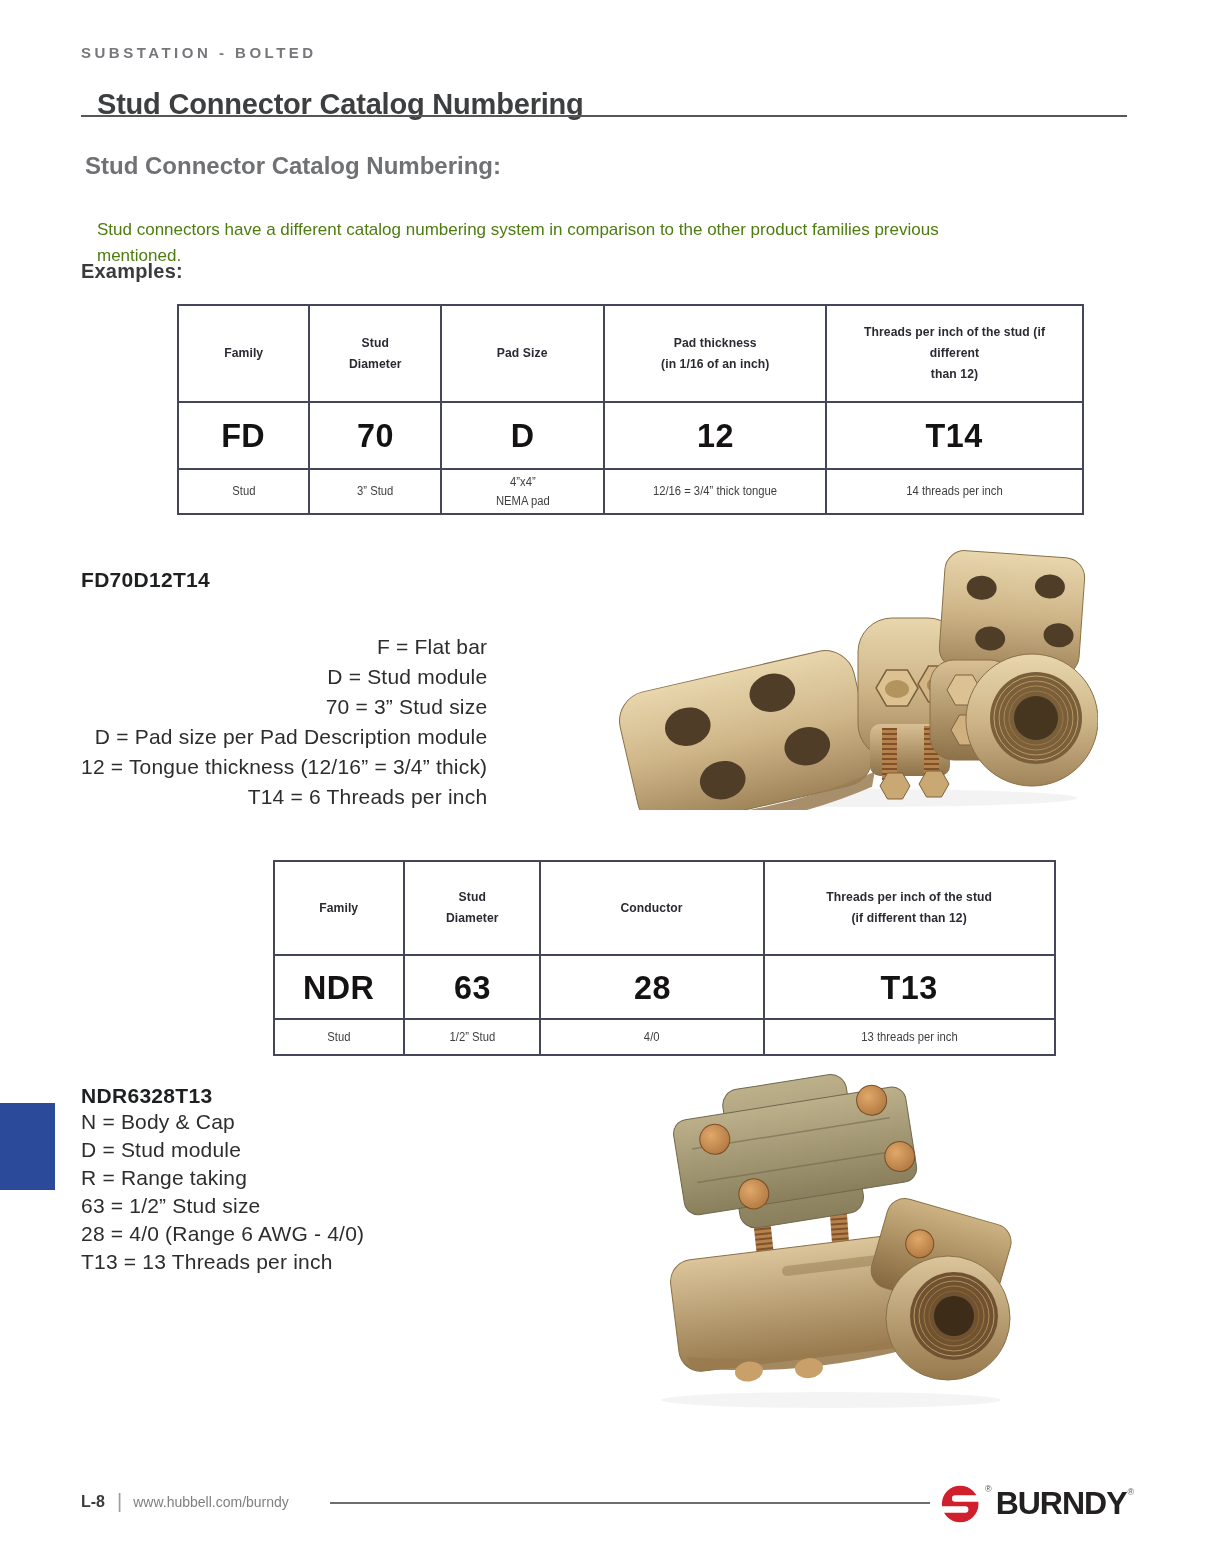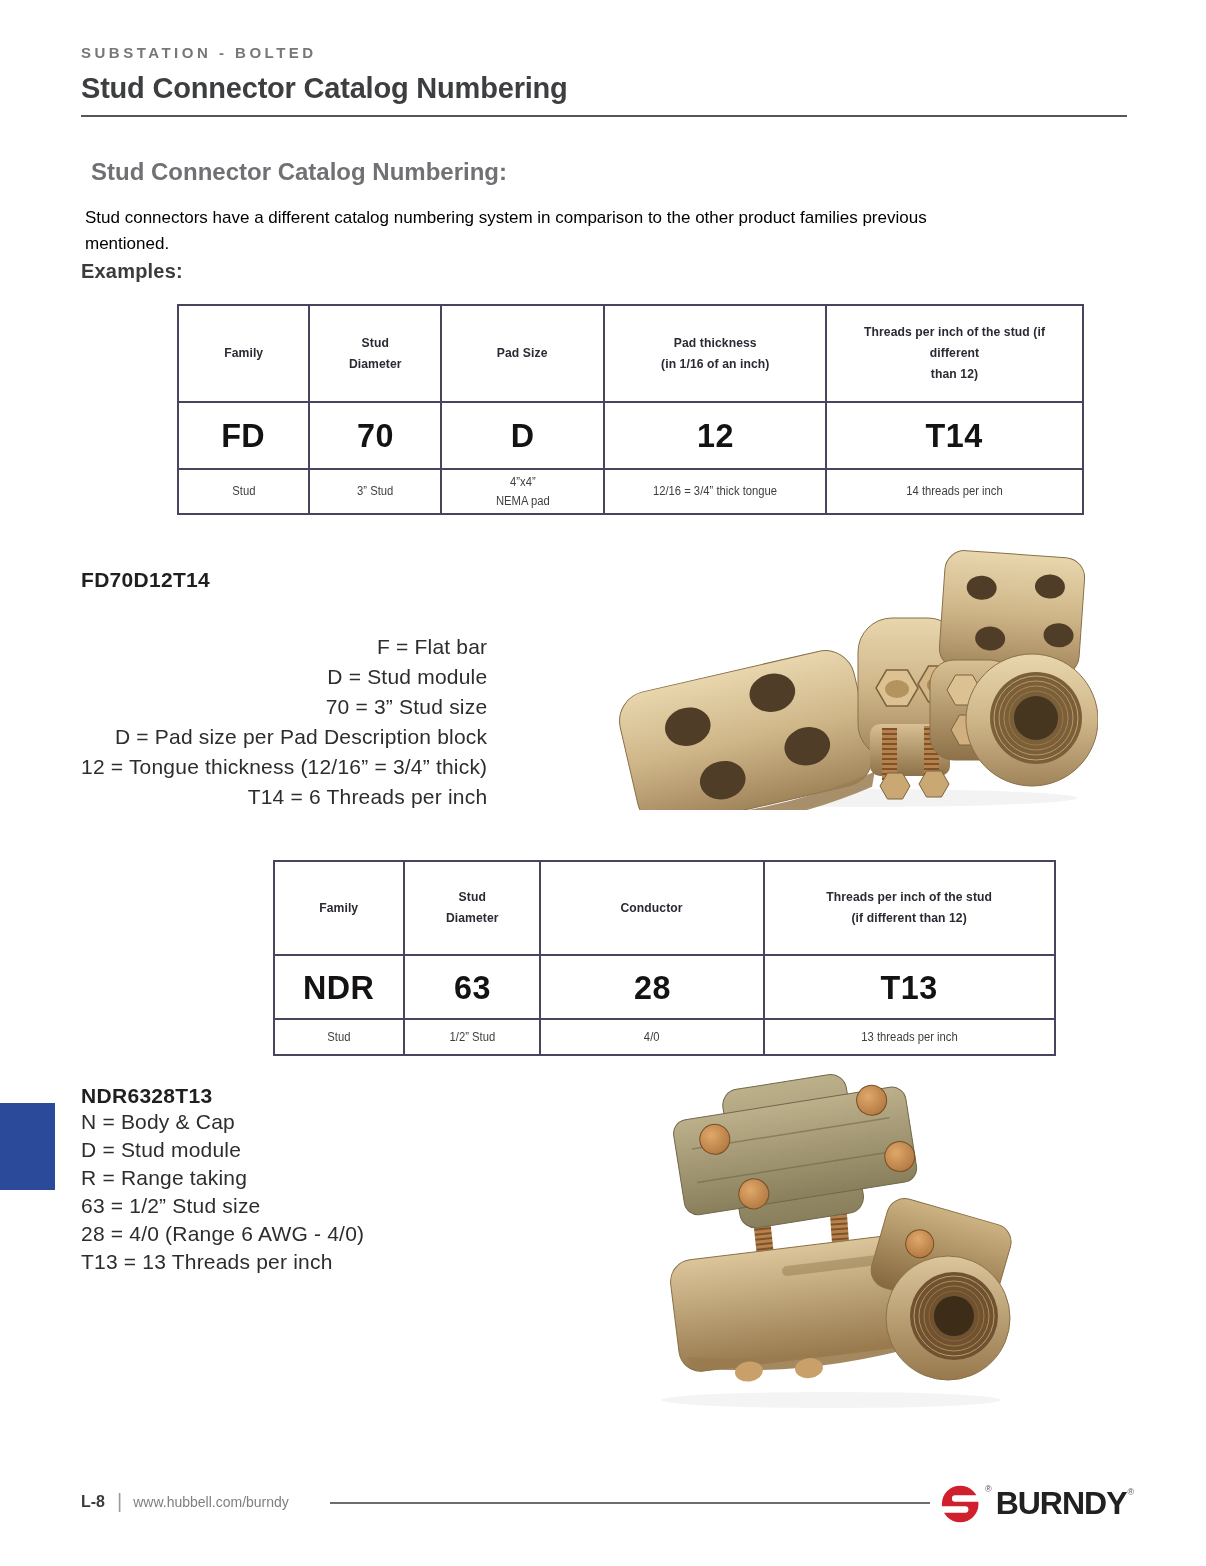--- a/index.html
+++ b/index.html
@@ -3,27 +3,27 @@
 <meta charset="utf-8">
 <style>
   html,body{margin:0;padding:0;background:#ffffff;}
   .page{
     position:relative;width:1206px;height:1566px;background:#ffffff;overflow:hidden;
     font-family:"Liberation Sans", sans-serif;
   }
   
   .eyebrow{position:absolute;left:81px;top:44px;font-size:15px;font-weight:bold;
     letter-spacing:3.5px;color:#76777a;}
-  .title{position:absolute;left:81px;top:72px;margin:0;font-size:29px;font-weight:bold;
+  .title{position:absolute;left:81px;top:72px;margin:16px;font-size:29px;font-weight:bold;
     color:#3d3e40;letter-spacing:-0.2px;text-align:right;}
   .rule{position:absolute;left:81px;top:115px;width:1046px;height:2px;background:#55565a;}
-  .section-heading{position:absolute;left:81px;top:148px;margin:10px;font-size:24px;
+  .section-heading{position:absolute;left:81px;top:148px;margin:4px;font-size:24px;
     font-weight:bold;color:#707174;}
-  .intro{position:absolute;left:81px;top:201px;margin:4px;font-size:17px;line-height:26px;
-    color:#000000;white-space:pre-line;width:1046px;}
+  .intro{position:absolute;left:81px;top:201px;margin:16px;font-size:17px;line-height:26px;
+    color:#4d7c0f;white-space:pre-line;width:1046px;}
   .examples-label{position:absolute;left:81px;top:260px;font-size:20px;font-weight:bold;
     color:#3a3b3d;letter-spacing:0.2px;}
   
   .tbl{position:absolute;display:grid;border:2px solid #45455c;background:#fff;}
   .tbl1{left:177px;top:304px;grid-template-columns:131px 132px 163px 222px 255px;
     grid-template-rows:97px 67px 43px;}
   .tbl2{left:273px;top:860px;grid-template-columns:130px 136px 224px 289px;
     grid-template-rows:94px 64px 34px;}
   .tbl > div{border-right:2px solid #45455c;border-bottom:2px solid #45455c;
     display:flex;align-items:center;justify-content:center;text-align:center;overflow:hidden;}
@@ -128,21 +128,21 @@
         <span class="cnd">14 threads per inch</span>
       </div>
   </div>
 
   <div class="example ex1">
     <div class="code">FD70D12T14</div>
     <div class="lines">
       <div class="line">F = Flat bar</div>
       <div class="line">D = Stud module</div>
       <div class="line">70 = 3” Stud size</div>
-      <div class="line">D = Pad size per Pad Description block</div>
+      <div class="line">D = Pad size per Pad Description module</div>
       <div class="line">12 = Tongue thickness (12/16” = 3/4” thick)</div>
       <div class="line">T14 = 6 Threads per inch</div>
     </div>
   </div>
 
   <svg class="photo photo1" viewBox="0 0 486 272" aria-hidden="true">
     <defs>
       <linearGradient id="brA" x1="0" x2="0" y1="0" y2="1">
         <stop offset="0" stop-color="#e8d6ad"></stop>
           <stop offset="0.5" stop-color="#cfb689"></stop>

